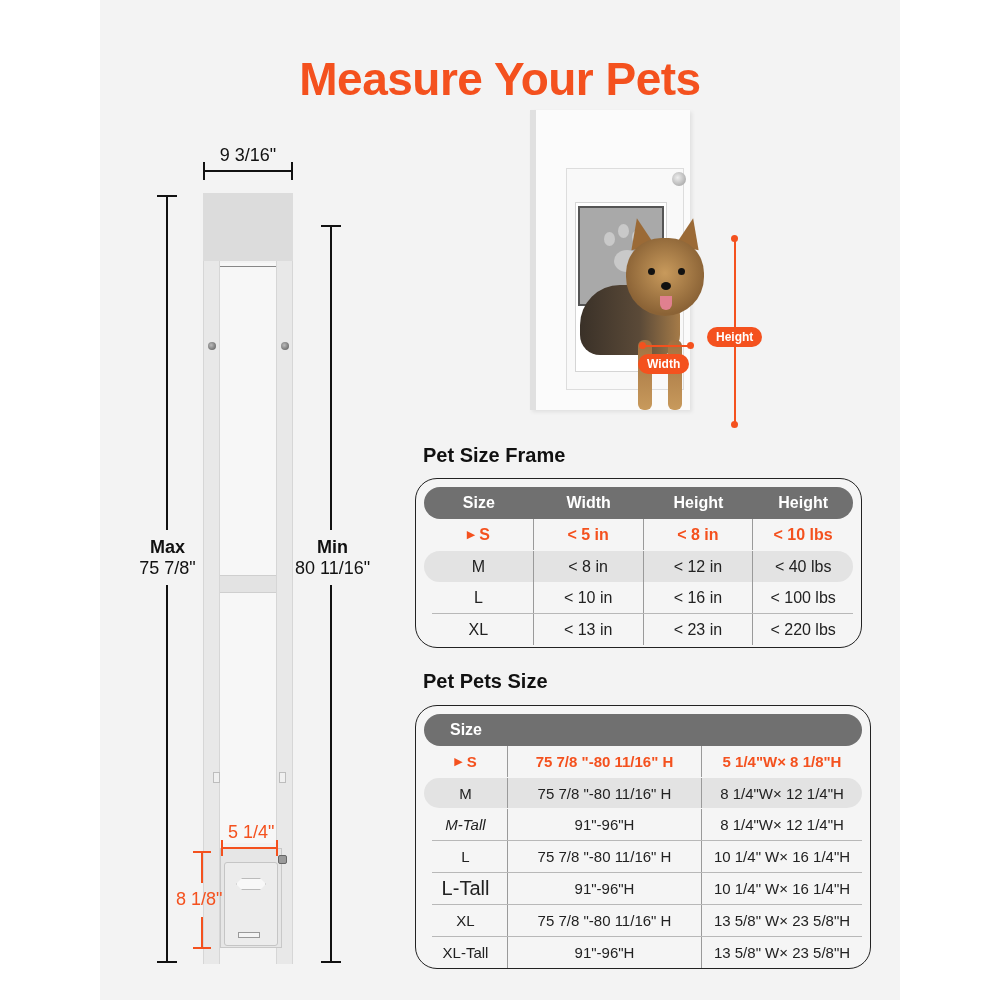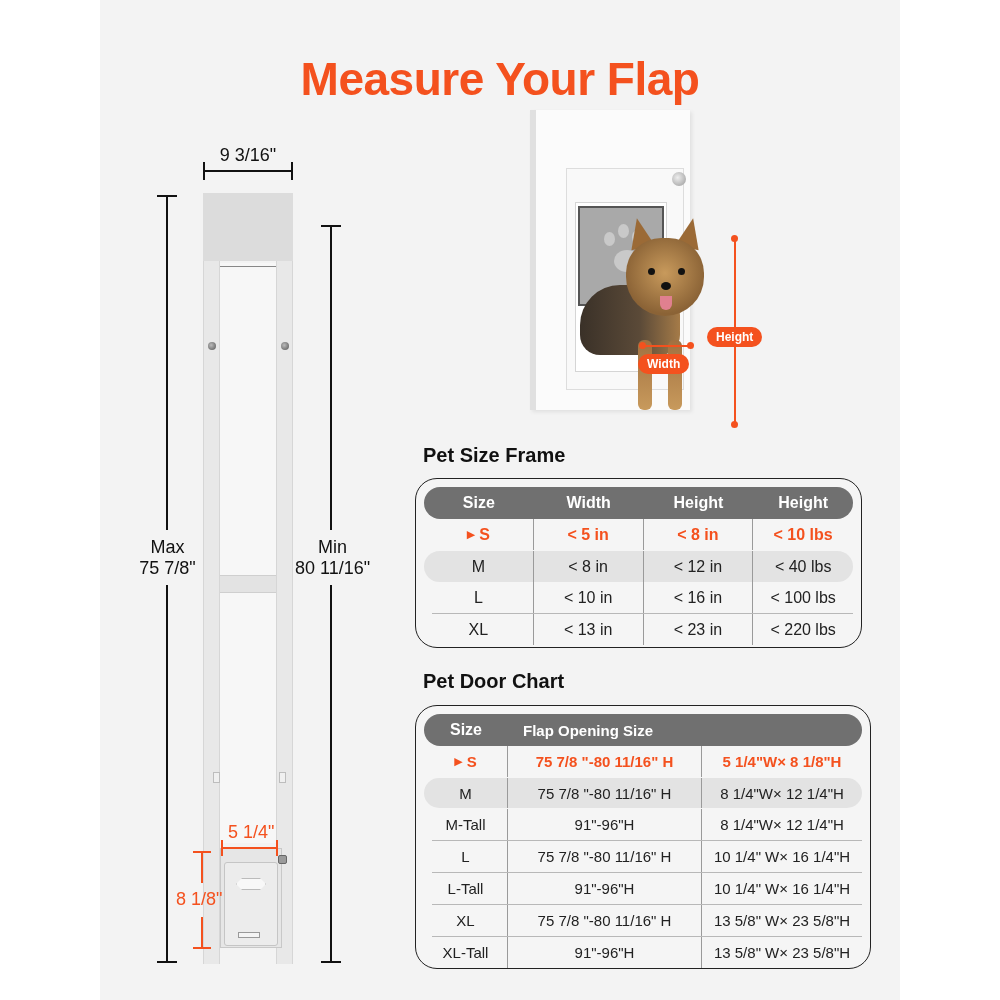--- a/index.html
+++ b/index.html
@@ -4,21 +4,21 @@
 <style>
   * { box-sizing: border-box; margin: 0; padding: 0; }
   html, body { width: 1000px; height: 1000px; background: #ffffff; overflow: hidden; }
   body { font-family: "Liberation Sans", "DejaVu Sans", sans-serif; color: #111; position: relative; }
   .panel { position: absolute; left: 100px; top: 0; width: 800px; height: 1000px; background: #f3f3f3; }
   .title { position: absolute; left: 0; width: 1000px; top: 52px; text-align: center; font-size: 46px; font-weight: 700; color: #f4511e; letter-spacing: -0.5px; }
 
   
   .dim { position: absolute; background: #111; }
   .dim-label { position: absolute; font-size: 18px; color: #111; text-align: center; line-height: 21px; }
-  .dim-label b { font-weight: 400; }
+  .dim-label b { font-weight: 700; }
   .odim { position: absolute; background: #f4511e; }
   .odim-label { position: absolute; font-size: 18px; color: #f4511e; }
   .rail { position: absolute; background: #e8e8e8; border-left: 1px solid #d6d6d6; border-right: 1px solid #d6d6d6; }
   .header-block { position: absolute; background: #dcdcdc; }
   .glass { position: absolute; background: #f7f7f7; }
   .bar { position: absolute; background: #e3e3e3; border-top: 1px solid #cfcfcf; border-bottom: 1px solid #cfcfcf; }
   .screw { position: absolute; width: 8px; height: 8px; border-radius: 50%; background: radial-gradient(circle at 40% 40%, #bbb, #555); }
   .clip { position: absolute; width: 7px; height: 11px; background: #f0f0f0; border: 1px solid #bdbdbd; }
   .flap-outer { position: absolute; background: #e6e6e6; border: 1px solid #c8c8c8; }
   .flap { position: absolute; background: #ececec; border: 1px solid #c5c5c5; border-radius: 3px; }
@@ -58,21 +58,21 @@
   .td:last-child { border-right: none; }
   .hl .td { color: #f4511e; font-weight: 700; }
   .row-rule { position: absolute; height: 1px; background: #b8b8b8; }
   .arrow { font-size: 11px; margin-right: 4px; }
 </style>
 </head>
 <body>
 
 <div class="panel"></div>
 
-<h1 class="title">Measure Your Flap</h1>
+<h1 class="title">Measure Your Pets</h1>
 
 <div>
 
   <div class="dim-label" style="left:203px; top:145px; width:90px;">9 3/16"</div>
   <div class="dim" style="left:203px; top:170px; width:90px; height:2px;"></div>
   <div class="dim" style="left:203px; top:162px; width:2px; height:18px;"></div>
   <div class="dim" style="left:291px; top:162px; width:2px; height:18px;"></div>
 
   <div class="dim" style="left:157px; top:195px; width:20px; height:2px;"></div>
   <div class="dim" style="left:166px; top:195px; width:2px; height:335px;"></div>
@@ -187,53 +187,52 @@
   </div>
   <div class="row-rule" style="left:16px; right:8px; top:134px;"></div>
   <div class="tbl-row" style="top:135px; height:31px;">
     <div class="td" style="width:110px;">XL</div>
     <div class="td" style="width:110px;">&lt; 13 in</div>
     <div class="td" style="width:110px;">&lt; 23 in</div>
     <div class="td" style="width:100px;">&lt; 220 lbs</div>
   </div>
 </div>
 
-<div class="section-title" style="left:423px; top:670px;">Pet Door Chart</div>
+<div class="section-title" style="left:423px; top:670px;">Pet Pets Size</div>
 <div class="tbl-wrap" style="left:415px; top:705px; width:456px; height:264px;">
   <div class="tbl-head">
     <div class="th" style="width:84px;">Size</div>
-    <div class="th" style="width:160px; font-size:15px;">Flap Opening Size</div>
   </div>
   <div class="tbl-row hl" style="top:40px; height:31px;">
     <div class="td" style="width:84px; font-size:15px;">
         <span class="arrow">▶</span>
         <span>S</span>
       </div>
     <div class="td" style="width:194px; font-size:15px;">75 7/8 "-80 11/16" H</div>
     <div class="td" style="width:160px; font-size:15px;">5 1/4"W× 8 1/8"H</div>
   </div>
   <div class="tbl-row shaded" style="top:72px; height:30px;">
     <div class="td" style="width:84px; font-size:15px;">M</div>
     <div class="td" style="width:194px; font-size:15px;">75 7/8 "-80 11/16" H</div>
     <div class="td" style="width:160px; font-size:15px;">8 1/4"W× 12 1/4"H</div>
   </div>
   <div class="tbl-row" style="top:103px; height:31px;">
-    <div class="td" style="width:84px; font-size:15px;">M-Tall</div>
+    <div class="td" style="width:84px; font-size:15px;font-style:italic;">M-Tall</div>
     <div class="td" style="width:194px; font-size:15px;">91"-96"H</div>
     <div class="td" style="width:160px; font-size:15px;">8 1/4"W× 12 1/4"H</div>
   </div>
   <div class="row-rule" style="left:16px; right:8px; top:134px;"></div>
   <div class="tbl-row" style="top:135px; height:31px;">
     <div class="td" style="width:84px; font-size:15px;">L</div>
     <div class="td" style="width:194px; font-size:15px;">75 7/8 "-80 11/16" H</div>
     <div class="td" style="width:160px; font-size:15px;">10 1/4" W× 16 1/4"H</div>
   </div>
   <div class="row-rule" style="left:16px; right:8px; top:166px;"></div>
   <div class="tbl-row" style="top:167px; height:31px;">
-    <div class="td" style="width:84px; font-size:15px;">L-Tall</div>
+    <div class="td" style="width:84px; font-size:20px;">L-Tall</div>
     <div class="td" style="width:194px; font-size:15px;">91"-96"H</div>
     <div class="td" style="width:160px; font-size:15px;">10 1/4" W× 16 1/4"H</div>
   </div>
   <div class="row-rule" style="left:16px; right:8px; top:198px;"></div>
   <div class="tbl-row" style="top:199px; height:31px;">
     <div class="td" style="width:84px; font-size:15px;">XL</div>
     <div class="td" style="width:194px; font-size:15px;">75 7/8 "-80 11/16" H</div>
     <div class="td" style="width:160px; font-size:15px;">13 5/8" W× 23 5/8"H</div>
   </div>
   <div class="row-rule" style="left:16px; right:8px; top:230px;"></div>

